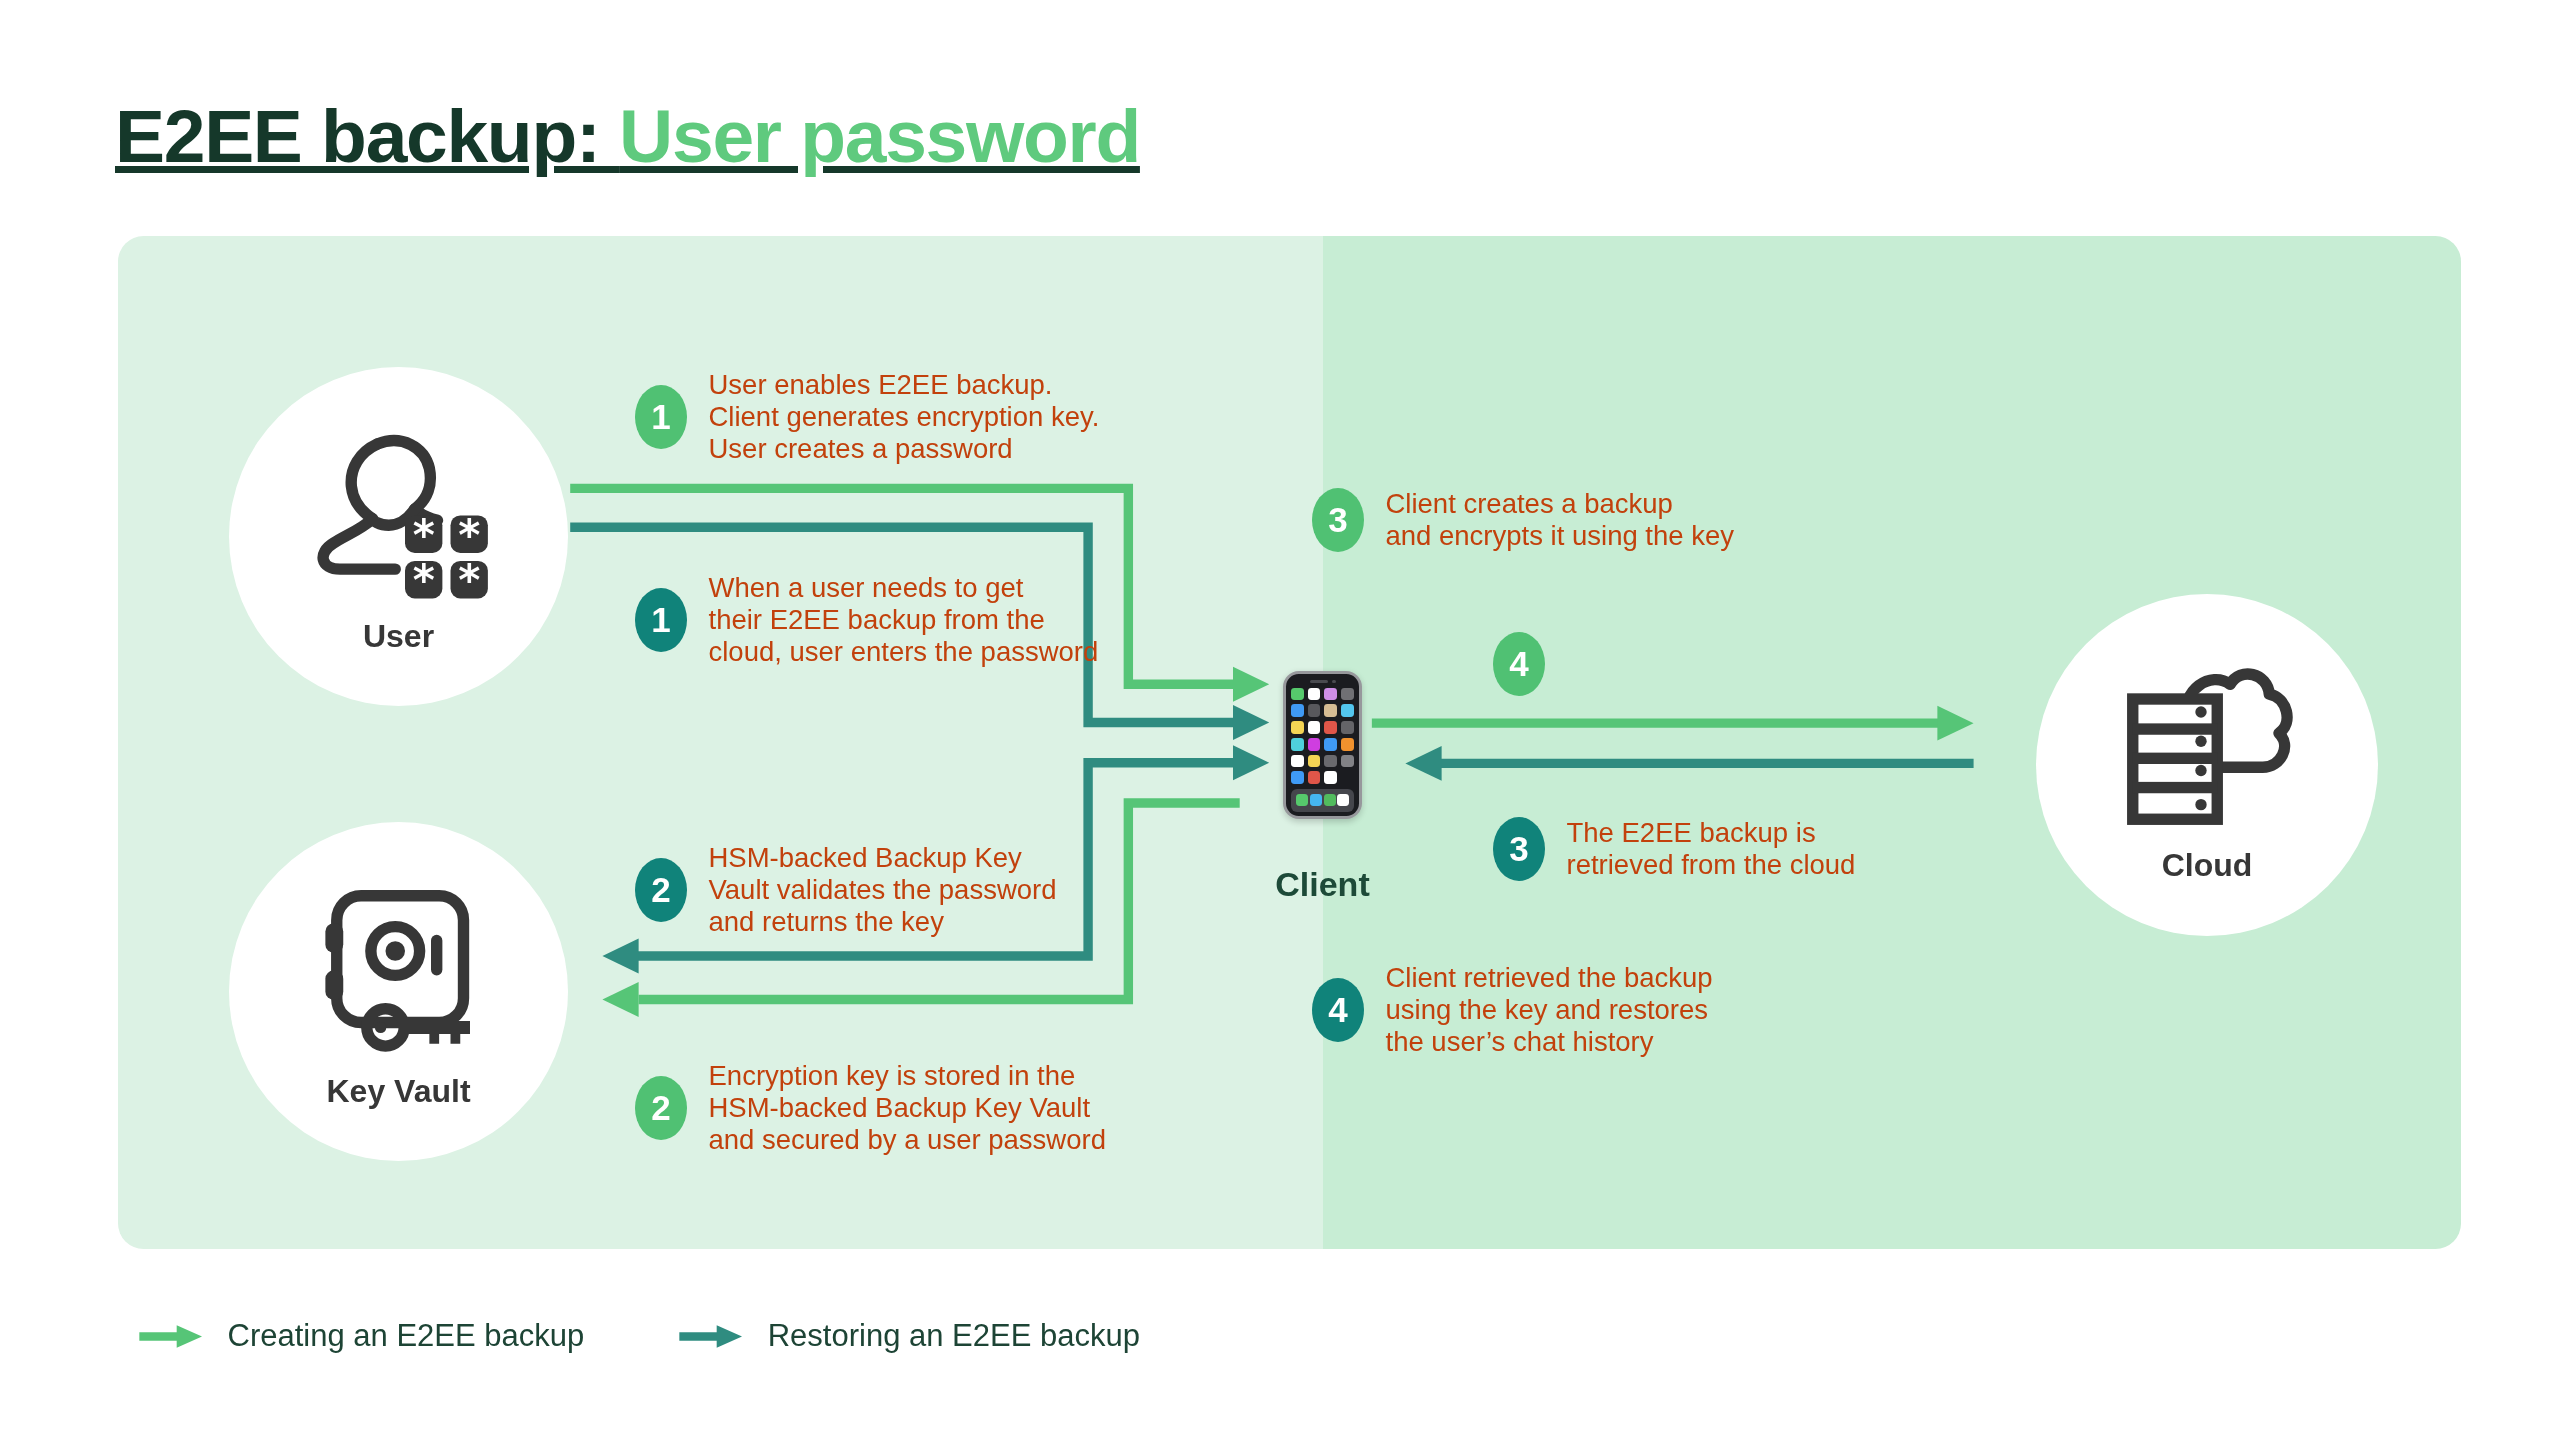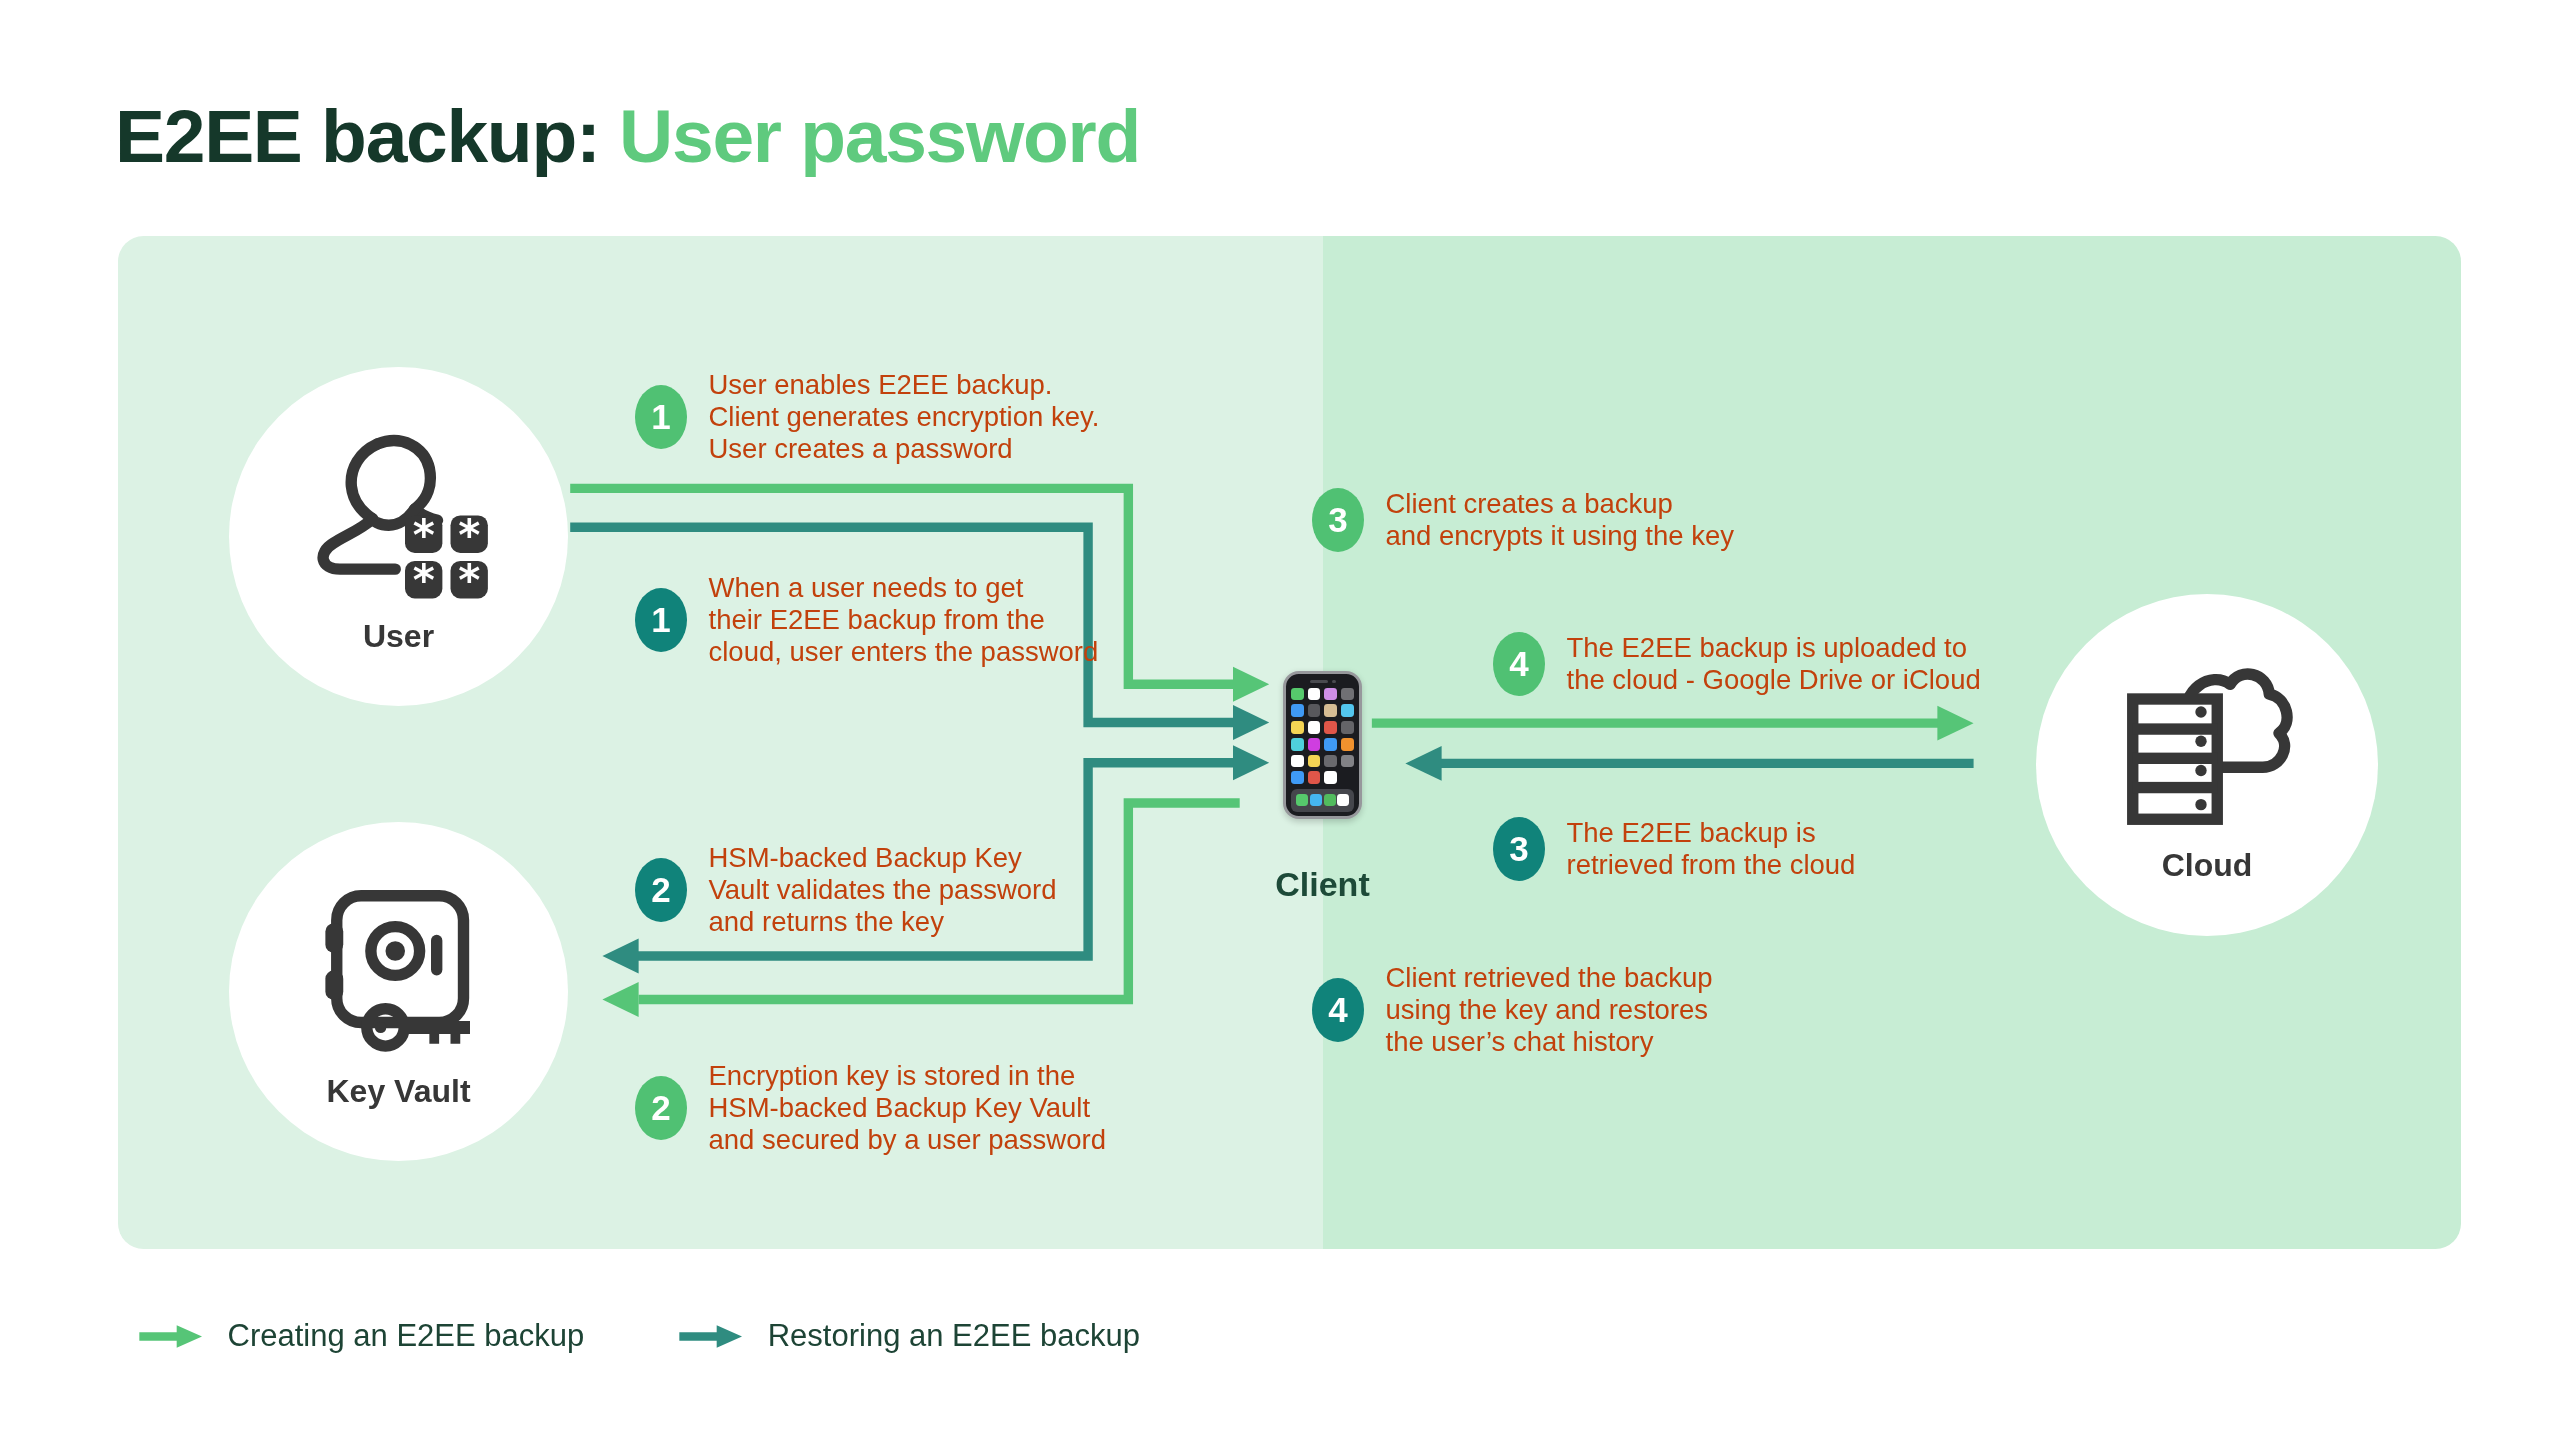--- a/index.html
+++ b/index.html
@@ -2,21 +2,21 @@
 <html style="font-size:10.7px"><head>
 <meta charset="utf-8">
 <style>
   html,body{margin:0;padding:0;}
   body{
     width:2576px;height:1449px;background:#ffffff;position:relative;overflow:hidden;
     font-family:"Liberation Sans","DejaVu Sans",sans-serif;
   }
   .page-title{
     position:absolute;left:115px;top:93px;font-size:75px;font-weight:bold;
-    color:#15382a;letter-spacing:-1.3px;white-space:pre;
+    color:#15382a;letter-spacing:-1.3px;white-space:pre;text-decoration:underline;
   }
   .page-title .accent{color:#5fca7e;}
   
   .panel{
     position:absolute;left:118px;top:236px;width:2343px;height:1013px;
     border-radius:25.5px;overflow:hidden;display:flex;
   }
   .panel-left{width:1205px;height:100%;background:#dcf2e4;}
   .panel-right{flex:1;height:100%;background:#c7edd4;}
   
@@ -239,25 +239,20 @@
   <div class="badge badge-green">3</div>
   <div class="step-lines">
     <div>Client creates a backup</div>
       <div>and encrypts it using the key</div>
       <div></div>
   </div>
 </div>
 
 <div class="step" style="left:1493px;top:632px;">
   <div class="badge badge-green">4</div>
-  <div class="step-lines">
-    <div>The E2EE backup is uploaded to</div>
-      <div>the cloud - Google Drive or iCloud</div>
-      <div></div>
-  </div>
 </div>
 
 <div class="step" style="left:1493px;top:817px;">
   <div class="badge badge-teal">3</div>
   <div class="step-lines">
     <div>The E2EE backup is</div>
       <div>retrieved from the cloud</div>
       <div></div>
   </div>
 </div>

